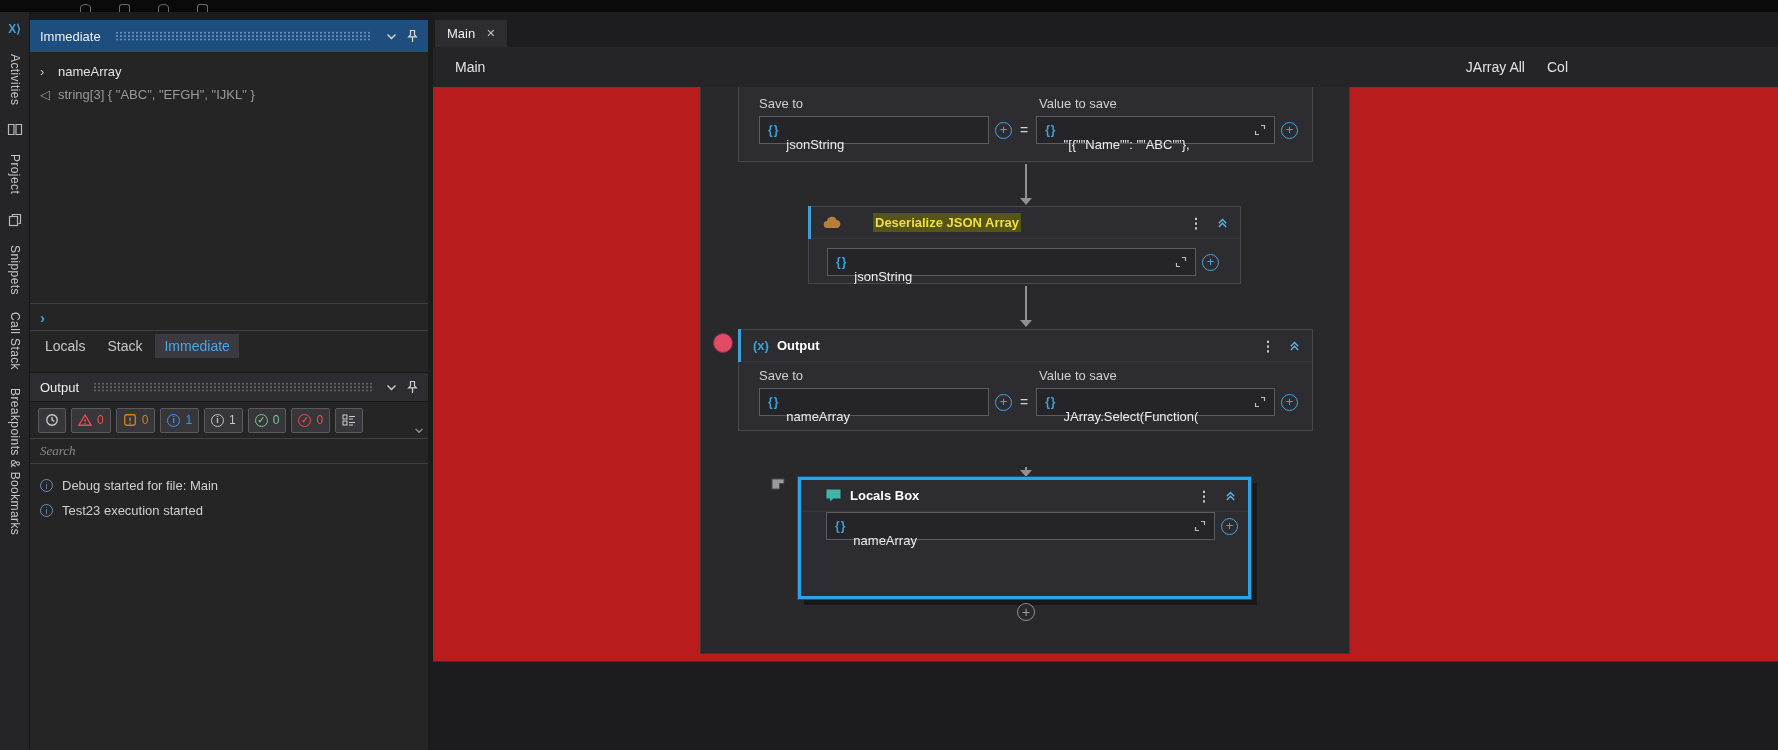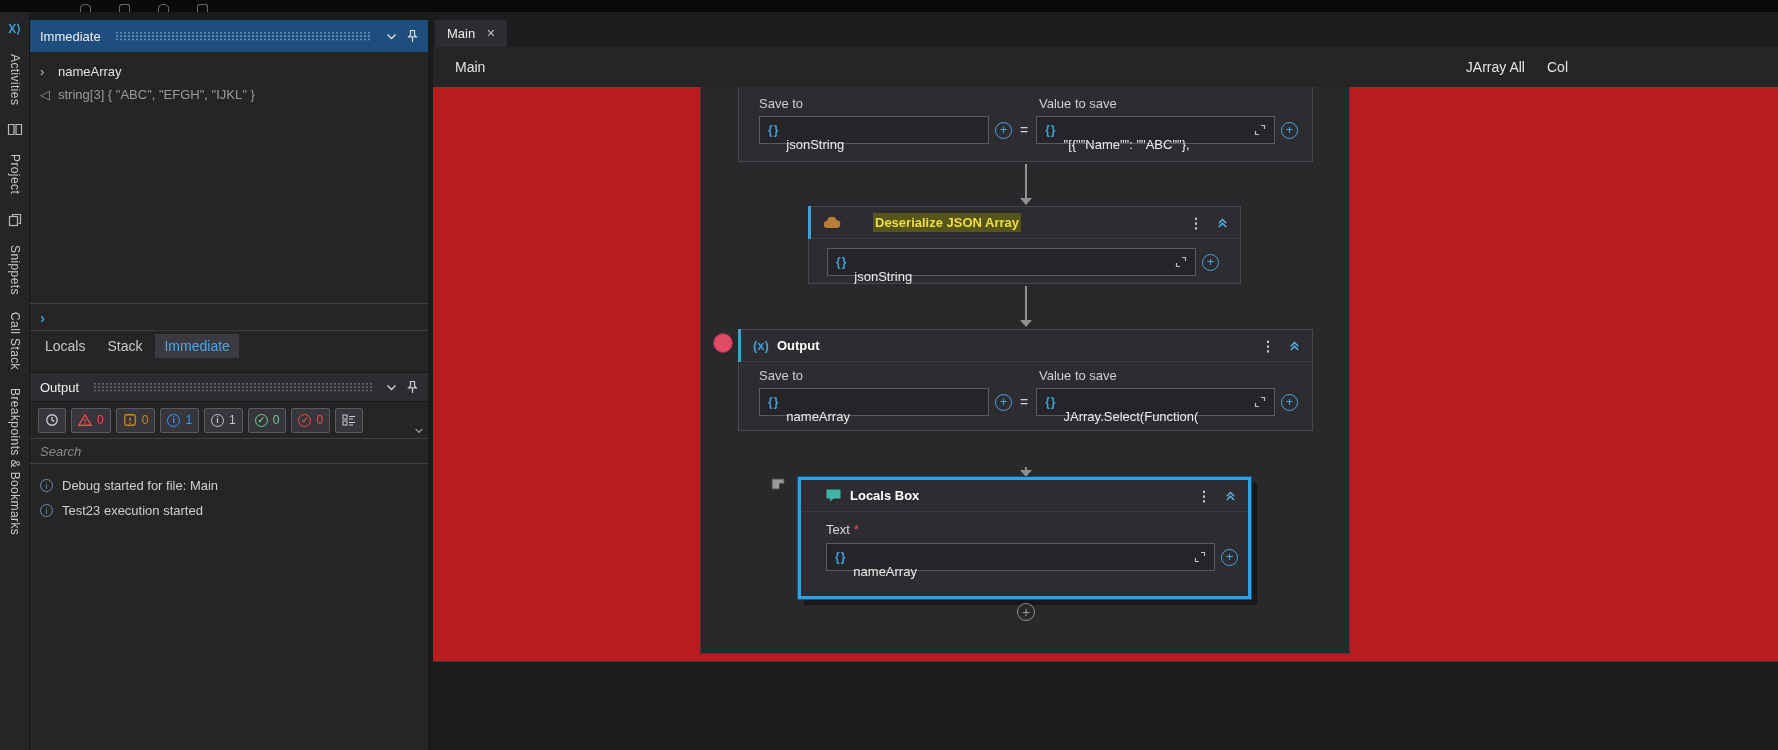--- a/index.html
+++ b/index.html
@@ -35,21 +35,21 @@
   .imm-tabs { flex:none; height:30px; border-top:1px solid #3f3f46; display:flex; align-items:center; gap:4px; padding:1px 6px 0; }
   .imm-tab { font-size:14px; color:#c8c8c8; padding:4px 9px; cursor:default; }
   .imm-tab.active { color:#4aa6e8; background:#3a3a40; }
   .panel-gap { flex:none; height:12px; }
   .out-toolbar { flex:none; height:36px; display:flex; align-items:center; gap:5px; padding:0 8px; position:relative; }
   .tool-btn { height:25px; min-width:26px; background:#37373b; border:1px solid #5a5a5e; border-radius:2px; display:flex; align-items:center; gap:5px; padding:0 6px; font-size:12px; color:#cfcfcf; }
   .cnt { font-size:12px; }
   .circle-ic { width:13px; height:13px; border-radius:50%; border:1.2px solid currentColor; font-size:9px; display:flex; align-items:center; justify-content:center; font-weight:bold; flex:none; }
   .out-overflow { position:absolute; right:4px; top:26px; display:flex; }
   .out-search { flex:none; height:26px; border-top:1px solid #3f3f46; border-bottom:1px solid #3f3f46; }
-  .out-search input { width:100%; height:100%; background:transparent; border:none; outline:none; font-style:italic; color:#e5e5e5; font-size:13px; padding:0 10px; font-family:Liberation Sans, sans-serif; }
+  .out-search input { width:100%; height:100%; background:transparent; border:none; outline:none; font-style:italic; color:#e5e5e5; font-size:13px; padding:0 10px; font-family:Liberation Serif, serif; }
   .out-search input::placeholder { color:#8a8a8a; }
   .out-logs { flex:1; padding:14px 10px 8px; display:flex; flex-direction:column; gap:10px; }
   .log-row { display:flex; gap:9px; align-items:center; font-size:13px; color:#cfcfcf; }
   .log-ic { width:13px; height:13px; border-radius:50%; border:1.2px solid #6d8fb2; color:#6d8fb2; font-size:9px; display:flex; align-items:center; justify-content:center; flex:none; }
 
   
   #mainarea { position:absolute; left:433px; top:12px; width:1345px; height:738px; background:#1d1d1f; display:flex; flex-direction:column; }
   .tabstrip { flex:none; height:35px; position:relative; }
   .doc-tab { position:absolute; left:2px; bottom:0; height:27px; background:#2d2d31; display:flex; align-items:center; gap:11px; padding:0 12px; font-size:13px; color:#ededed; }
   .tab-close { color:#c0c0c0; font-size:11px; }
@@ -398,24 +398,20 @@
           <div class="hdr-right">
             <span class="kebab">⋮</span>
             <span class="hdr-icon">
               <svg width="11" height="11" viewBox="0 0 12 12" fill="none" stroke="#5ab8ea" stroke-width="1.5">
                   <path d="M2 6.8l4-4 4 4"></path>
                   <path d="M2 10.8l4-4 4 4"></path>
                 </svg>
             </span>
           </div>
         </div>
-        <div class="mb-label">
-          <span>Text</span>
-          <span class="req">*</span>
-        </div>
         <div class="kv-row" style="padding:0 10px 0 25px; margin-top:0;">
           <div class="field f2">
             <span class="braces">{}</span>
             <span class="ftext">nameArray</span>
             <span class="fexpand">
               <svg width="12" height="12" viewBox="0 0 12 12" fill="none" stroke="#bcbcbc" stroke-width="1.2">
                   <path d="M1.5 7v3.5H5"></path>
                   <path d="M10.5 5V1.5H7"></path>
                 </svg>
             </span>

